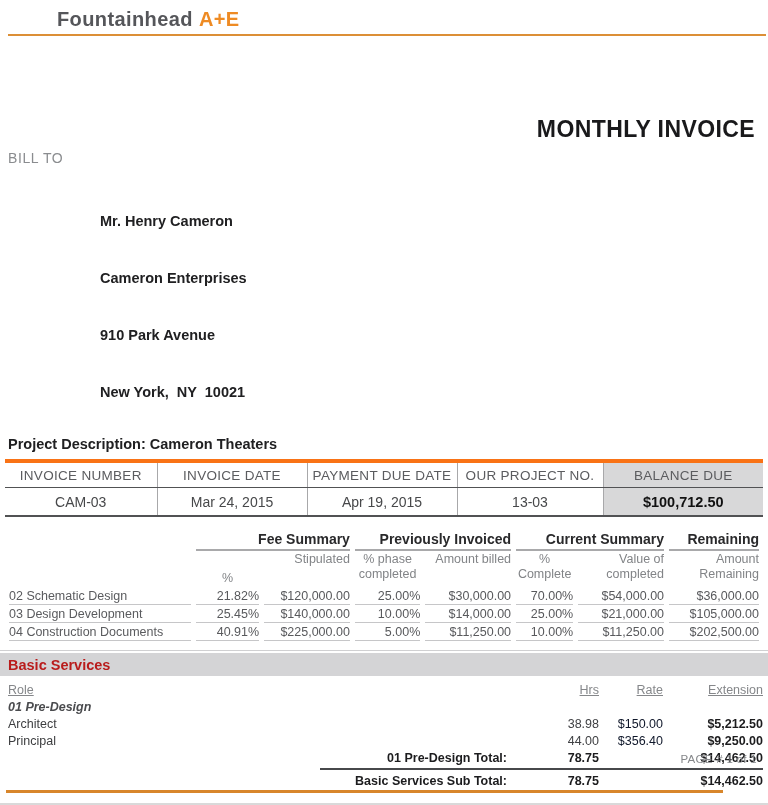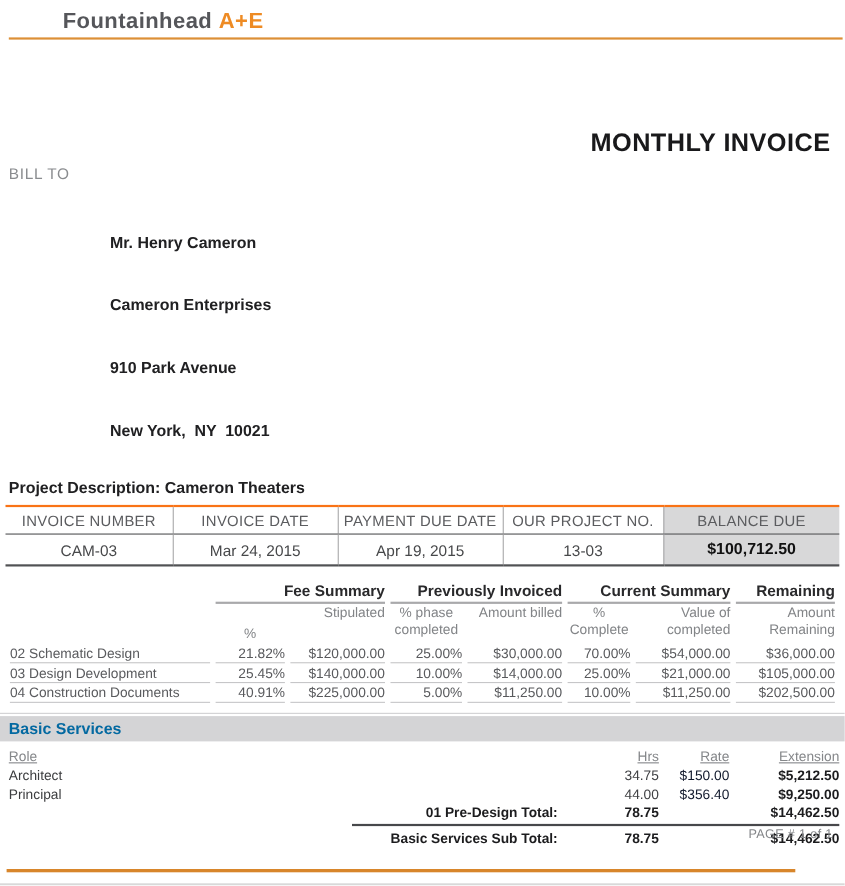--- a/index.html
+++ b/index.html
@@ -22,21 +22,21 @@
   .billto-label { margin:7px 0 0 8px; font-size:14px; color:#8a8c8f; letter-spacing:0.6px; }
   .address { margin:8px 0 0 100px; font-weight:bold; font-size:14.5px; line-height:19px; color:#202022; white-space:pre; }
 
   
   .project-line { margin:15px 0 7px 8px; font-size:14.5px; font-weight:bold; color:#202022; }
 
   
   table.info { border-collapse:collapse; width:758px; margin-left:5px; table-layout:fixed; }
   table.info td { text-align:center; font-size:13.5px; }
   table.info tr.hd td { color:#5b5c5f; padding:5px 2px 4px;
-    border-top:2px solid #f97316; border-bottom:1px solid #515254; letter-spacing:0.3px; }
+    border-top:4px solid #f97316; border-bottom:1px solid #515254; letter-spacing:0.3px; }
   table.info tr.vl td { color:#47484a; padding:6px 2px 5px; border-bottom:2px solid #515254; font-size:14px; }
   table.info td + td { border-left:1px solid #a8a8aa; }
   table.info td.shade { background:#d8d8d9; }
   table.info tr.vl td.shade { font-weight:bold; color:#111; font-size:14.5px; }
 
   
   table.fee { width:760px; margin:13px 0 0 4px; border-collapse:separate; border-spacing:5px 0;
     table-layout:fixed; font-size:12.5px; color:#58595c; }
   table.fee td { padding:1px 0; }
   table.fee tr.grp td { font-size:14px; font-weight:bold; color:#29292b; text-align:right;
@@ -45,21 +45,21 @@
   table.fee tr.sub td { color:#828487; height:36px; line-height:15px; }
   .ctr { text-align:center; } .rt { text-align:right; }
   .va-t { vertical-align:top; } .va-b { vertical-align:bottom; }
   table.fee tr.data td { border-bottom:1px solid #c6c6c8; padding:2px 0 1px; height:17px; }
   table.fee tr.data td.lbl { color:#5a5b5e; }
   table.fee tr.tot td { font-weight:bold; color:#1c1c1e; border-top:2px solid #434446; padding-top:3px; }
   table.fee tr.tot td.nob { border-top:none; }
 
   
   .sep-thin { margin:9px 0 2px; height:1px; background:#d0d0d2; }
-  .section-bar { background:#d4d4d6; padding:4px 8px 3px; font-size:14.5px; font-weight:bold; color:#0369a1; }
+  .section-bar { background:#d4d4d6; padding:4px 8px 3px; font-size:14.5px; font-weight:bold; color:#b91c1c; }
   .svc { margin:5px 5px 0; width:758px; font-size:12.5px; }
   .svc-row { display:flex; align-items:baseline; padding:1.5px 0; }
   .c-role { flex:1; padding-left:3px; }
   .c-hrs { width:92px; text-align:right; color:#404144; }
   .c-rate { width:64px; text-align:right; color:#0f172a; }
   .c-ext { width:100px; text-align:right; font-weight:bold; color:#1c1c1e; }
   .svc-head { color:#85878a; }
   .svc-head span { text-decoration:underline; }
   .svc-head .c-hrs, .svc-head .c-rate { color:#85878a; font-weight:normal; }
   .svc-head .c-ext { color:#85878a; font-weight:normal; }
@@ -185,23 +185,24 @@
 <div class="sep-thin"></div>
 <div class="section-bar">Basic Services</div>
 
 <div class="svc">
   <div class="svc-row svc-head">
     <div class="c-role"><span>Role</span></div>
     <div class="c-hrs"><span>Hrs</span></div>
     <div class="c-rate"><span>Rate</span></div>
     <div class="c-ext"><span>Extension</span></div>
   </div>
+  <div class="phase-label">01 Pre-Design</div>
   <div class="svc-row">
     <div class="c-role">Architect</div>
-    <div class="c-hrs">34.75</div>
+    <div class="c-hrs">38.98</div>
     <div class="c-rate">$150.00</div>
     <div class="c-ext">$5,212.50</div>
   </div>
   <div class="svc-row">
     <div class="c-role">Principal</div>
     <div class="c-hrs">44.00</div>
     <div class="c-rate">$356.40</div>
     <div class="c-ext">$9,250.00</div>
   </div>
   <div class="svc-row svc-total">

